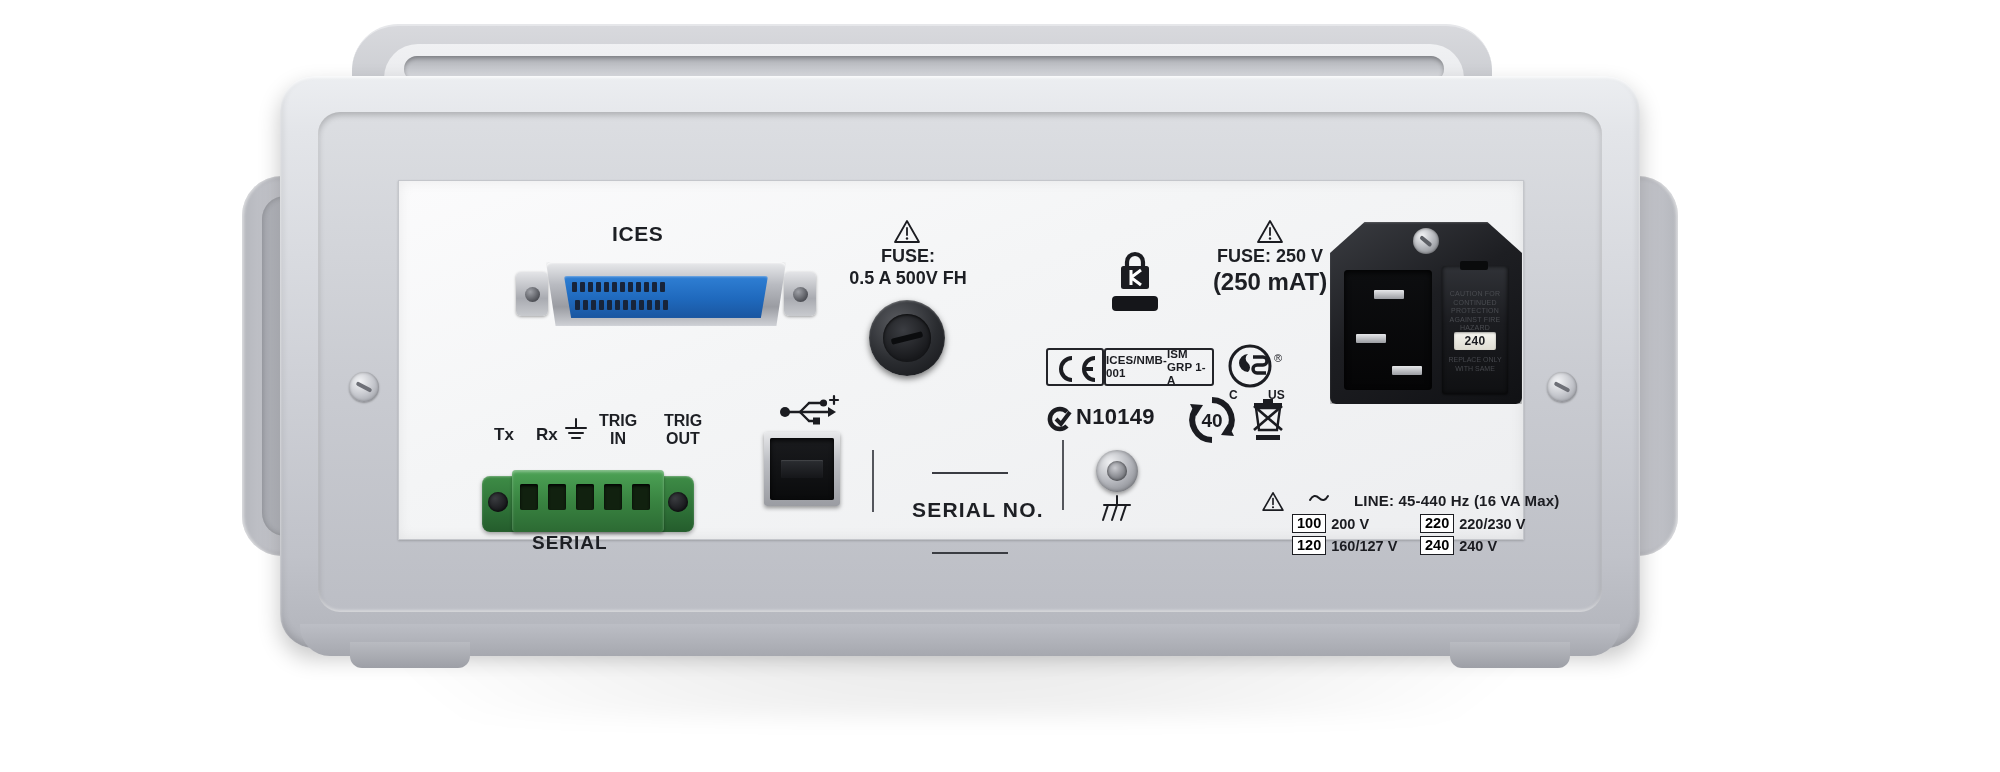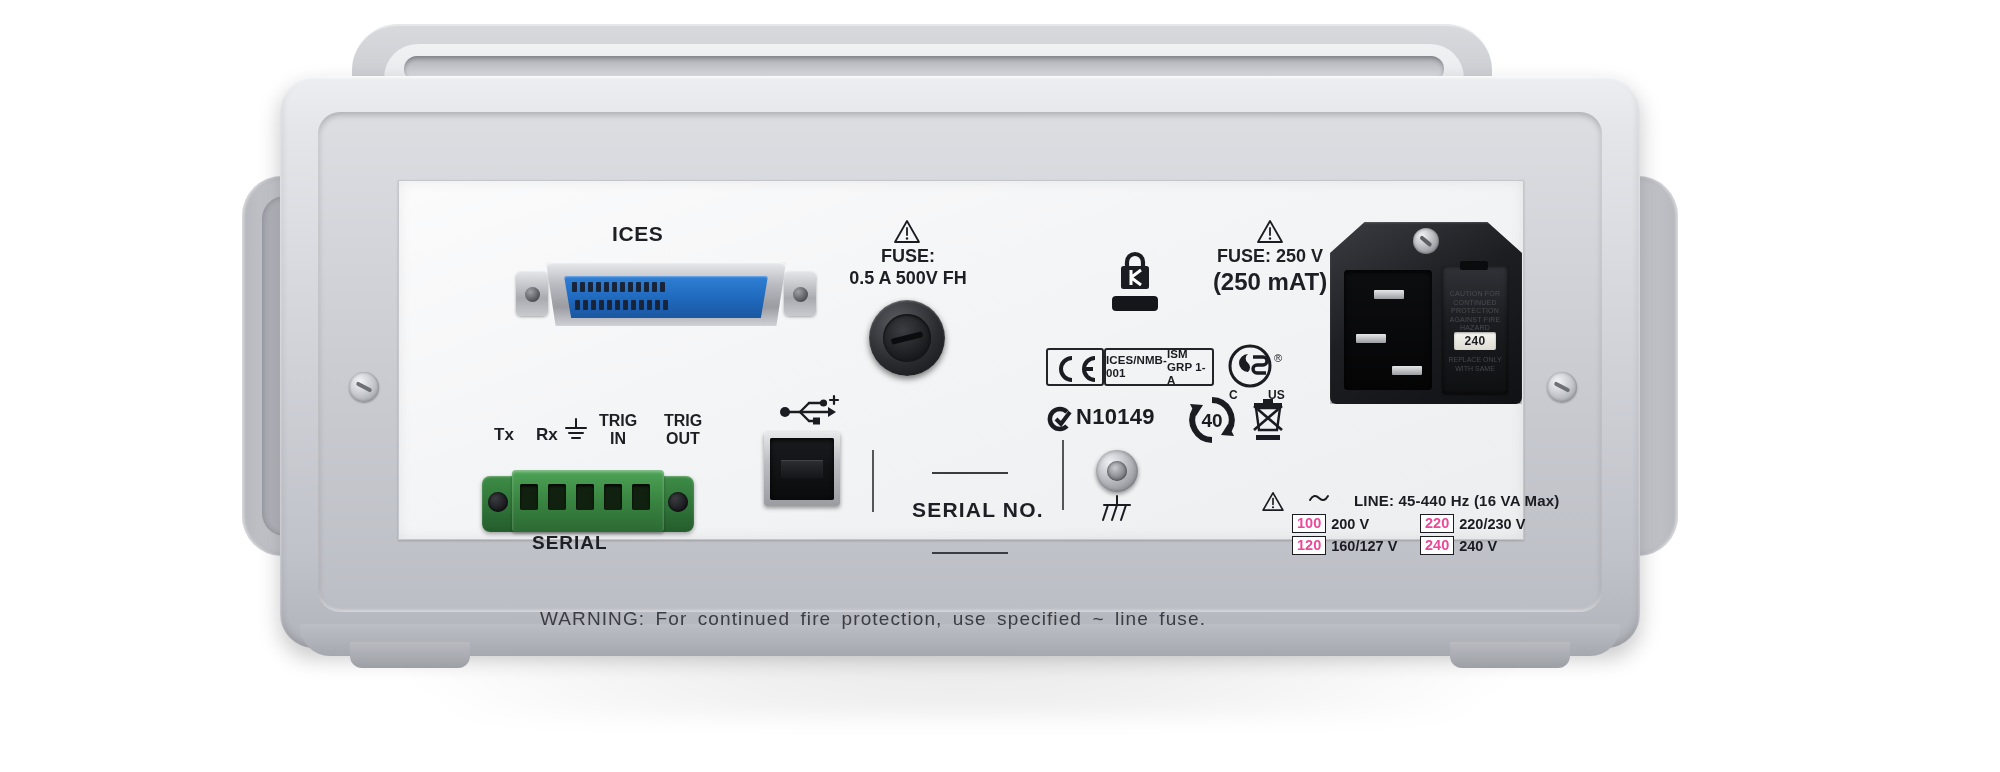--- a/index.html
+++ b/index.html
@@ -332,21 +332,21 @@
 
   
   .line-block { position: absolute; left: 1262px; top: 492px; }
   .line-row1 { display: flex; align-items: flex-start; gap: 25px; }
   .line-row1 .txt { font-size: 15px; font-weight: bold; color:#1b1c21; letter-spacing:.2px; white-space:nowrap;}
   .sine { width: 20px; height: 12px; }
   .vtable { margin-top: 3px; margin-left: 30px; }
   .vrow { display: flex; align-items: center; margin-bottom: 3px; }
   .vcode {
     border: 1.6px solid #1b1c21; padding: 0 4px; font-size: 14.5px; font-weight: bold;
-    color:#ec4899; line-height: 17px; margin-right: 5px; background: #fff;
+    color:#000000; line-height: 17px; margin-right: 5px; background: #fff;
   }
   .vval { font-size: 14.5px; font-weight: bold; color: #1b1c21; white-space: nowrap; }
   .vcell { display:flex; align-items:center; width: 128px; }
 
   
   .inlet {
     position: absolute; left: 1330px; top: 222px;
     width: 192px; height: 182px;
   }
   .inlet-body {
@@ -434,21 +434,20 @@
   <div class="bezel-inner-lip"></div>
   <div class="base-rail"></div>
   <div class="foot l"></div>
   <div class="foot r"></div>
 
   <div class="panel"></div>
 
   <div class="screw sl"></div>
   <div class="screw sr"></div>
 
-  <div class="warn-text warn-bottom">WARNING: For continued fire protection, use  specified  ~ line fuse.</div>
 
   <div class="lbl gpib-label">ICES</div>
   <div class="gpib">
     <div class="gpib-ear l"></div>
     <div class="gpib-ear r"></div>
     <div class="gpib-shell"></div>
     <div class="gpib-blue"></div>
     <div class="pin-row top">
       <i class="pin"></i>
         <i class="pin"></i>

